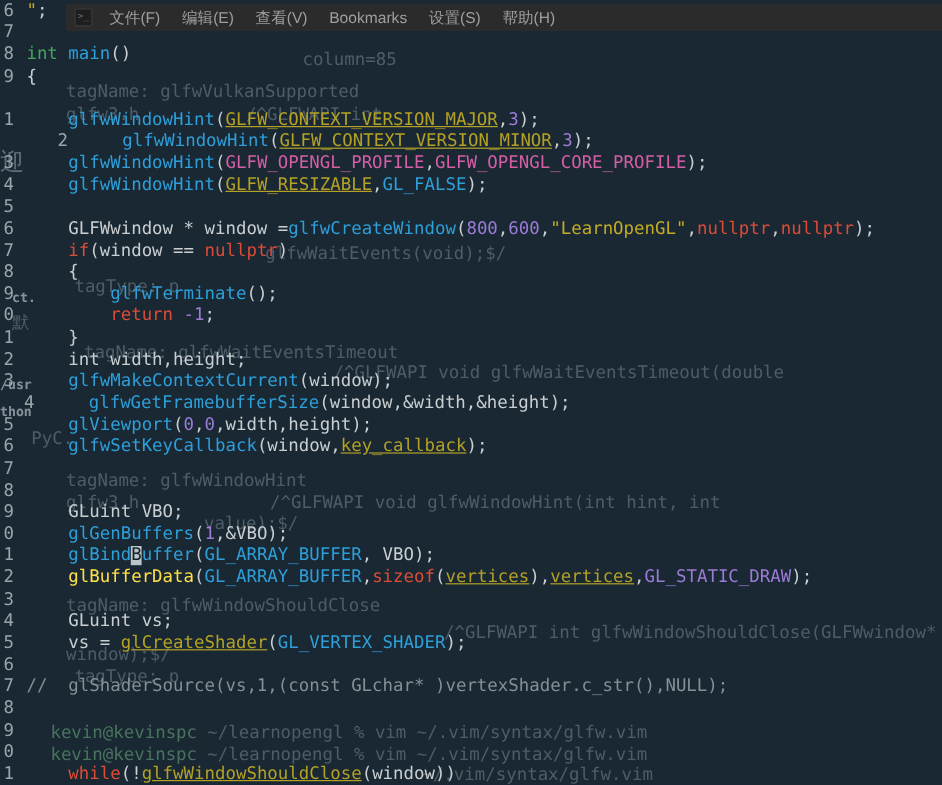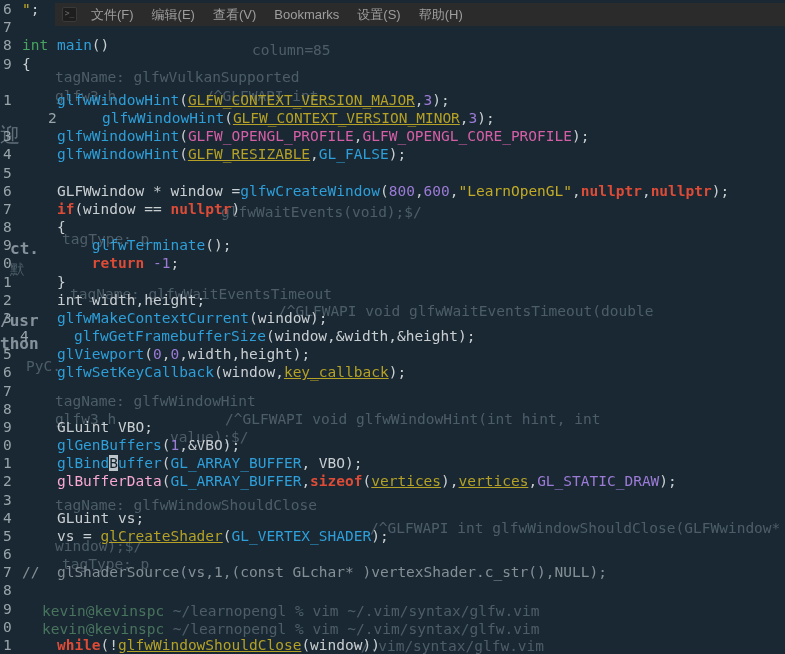--- a/index.html
+++ b/index.html
@@ -5,40 +5,40 @@
   html,body{margin:0;padding:0;}
   body{width:785px;height:654px;overflow:hidden;background:#192833;
        font-family:"DejaVu Sans Mono",monospace;}
   .screen{position:relative;width:785px;height:654px;background:#192833;overflow:hidden;}
 
   
   .ghost-layer{position:absolute;inset:0;z-index:1;}
   .ghost{position:absolute;white-space:pre;font-size:14.5px;line-height:18px;
          font-family:"DejaVu Sans Mono",monospace;}
   .gh  {color:rgba(154,172,182,0.40);}
-  .ghb {color:rgba(222,232,240,0.55);font-weight:bold;font-size:16px;}
+  .ghb {color:rgba(222,232,240,0.55);font-weight:bold;font-size:11px;}
   .ghg {color:rgba(120,190,135,0.50);}
   .ghcn{color:rgba(195,208,218,0.42);font-size:20px;}
 
   
   .code-area{position:absolute;inset:0;z-index:2;}
   .row{position:absolute;left:0;width:785px;height:18.17px;line-height:18.17px;
        font-size:14.5px;white-space:pre;padding-left:3px;box-sizing:border-box;
        font-variant-ligatures:none;}
   .lnum{display:inline-block;width:14px;color:#9aa5ab;}
   .code{margin-left:5px;}
   .t-d{color:#c9ced1;}
   .t-f{color:#2e9fd9;}
   .t-g{color:#47a35f;}
-  .t-k{color:#de4b37;font-weight:bold;}
+  .t-k{color:#de4b37;}
   .t-y{color:#b4a126;text-decoration:underline;}
   .t-s{color:#c3ab25;}
   .t-p{color:#d55fa6;}
   .t-n{color:#9c7bd6;}
-  .t-o{color:#f9a8d4;}
+  .t-o{color:#fde047;}
   .t-c{color:#858f96;}
   .t-cur{background:#bcc5ca;color:#15232c;}
 
   
   .menubar{position:absolute;left:55px;top:3px;width:730px;height:23px;z-index:3;
            background:#2b2b2b;display:flex;align-items:center;box-sizing:border-box;
            padding-left:5px;font-family:"Liberation Sans","DejaVu Sans",sans-serif;
            font-size:13px;color:#9e9e9e;}
   .mb-icon{width:13px;height:13px;background:#1e1e1e;border:1px solid #3a3a3a;
            margin:0 5px 0 2px;display:inline-block;border-radius:2px;

